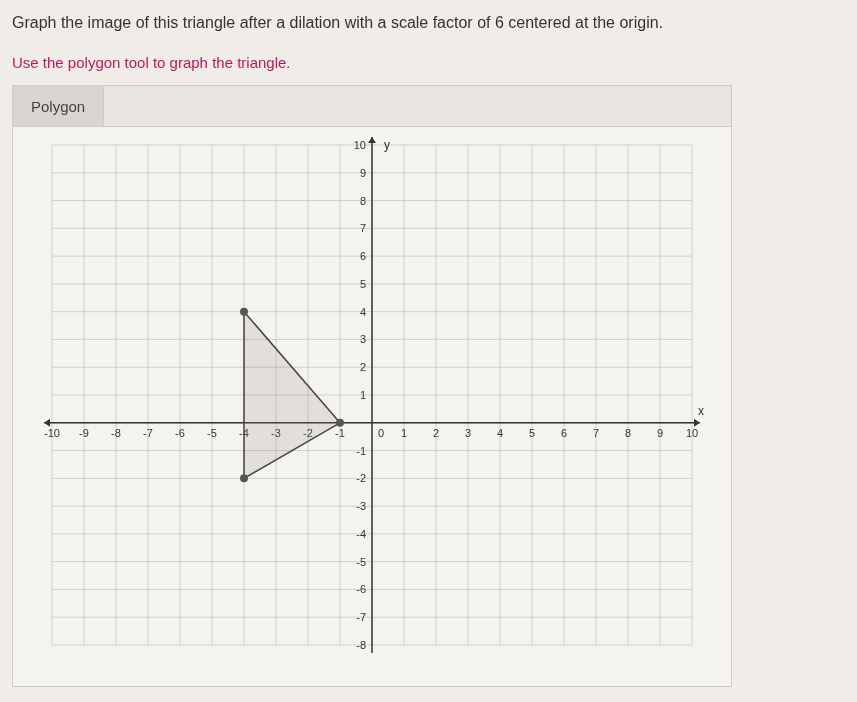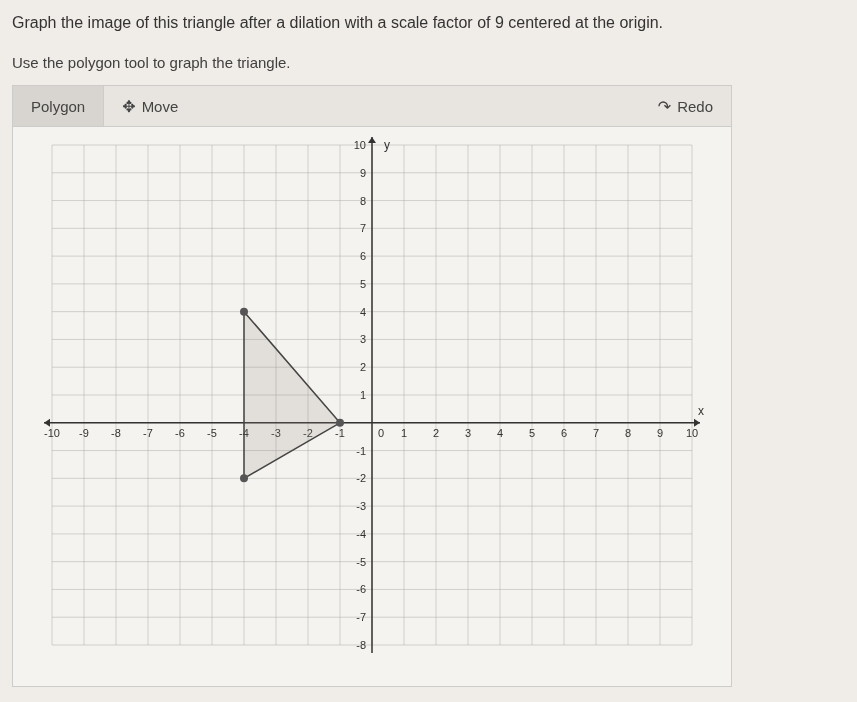--- a/index.html
+++ b/index.html
@@ -12,21 +12,21 @@
       color: #333;
     }
     .question-text {
       font-size: 16px;
       color: #333;
       margin-bottom: 20px;
       line-height: 1.4;
     }
     .instruction-text {
       font-size: 15px;
-      color: #404040;
+      color: #be185d;
       margin-bottom: 14px;
     }
     .toolbar {
       display: flex;
       align-items: center;
       background: #e8e5e0;
       border: 1px solid #ccc;
       height: 42px;
       width: 720px;
     }
@@ -98,36 +98,28 @@
       stroke: #444;
       stroke-width: 1.5;
     }
     .vertex {
       fill: #555;
     }
   </style>
 </head>
 <body>
 
-<div class="question-text">Graph the image of this triangle after a dilation with a scale factor of 9 centered at the origin.</div>
+<div class="question-text">Graph the image of this triangle after a dilation with a scale factor of 6 centered at the origin.</div>
 <div class="instruction-text">Use the polygon tool to graph the triangle.</div>
 
 <div class="toolbar">
   <div class="toolbar-btn active">
     <span>Polygon</span>
   </div>
-  <div class="toolbar-btn">
-    <span class="icon-move"></span>
-    <span>Move</span>
-  </div>
   <div class="toolbar-spacer"></div>
-  <div class="toolbar-btn">
-    <span class="icon-redo"></span>
-    <span>Redo</span>
-  </div>
 </div>
 
 <div class="graph-container">
   <svg class="grid-svg" id="grid-svg">
       <line x1="30" y1="510" x2="30" y2="10" class="grid-line"></line>
       <line x1="62" y1="510" x2="62" y2="10" class="grid-line"></line>
       <line x1="94" y1="510" x2="94" y2="10" class="grid-line"></line>
       <line x1="126" y1="510" x2="126" y2="10" class="grid-line"></line>
       <line x1="158" y1="510" x2="158" y2="10" class="grid-line"></line>
       <line x1="190" y1="510" x2="190" y2="10" class="grid-line"></line>

